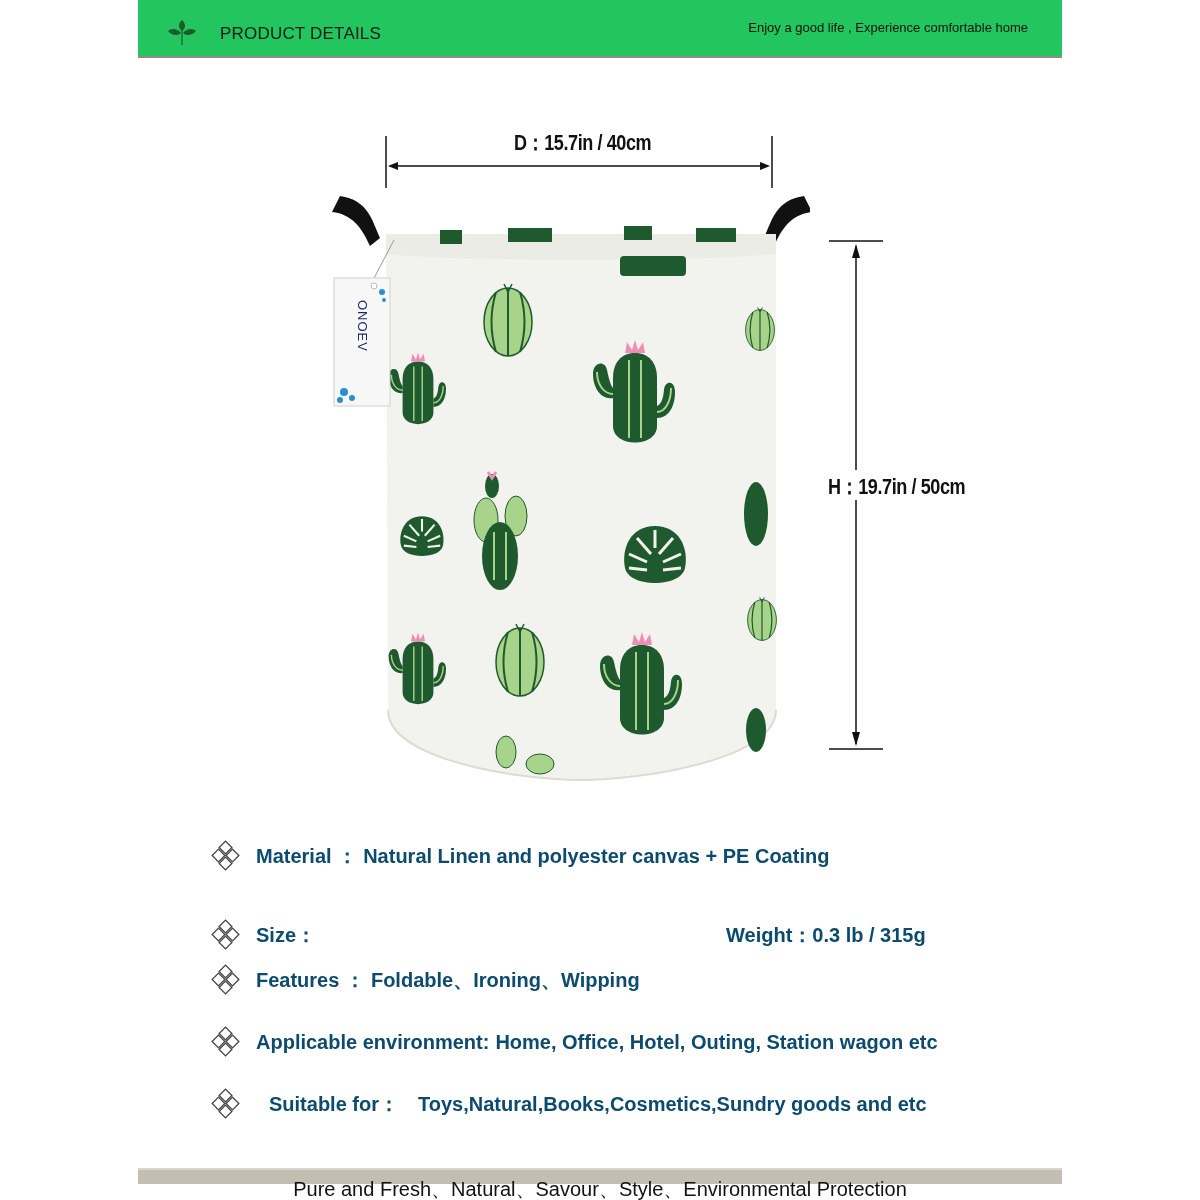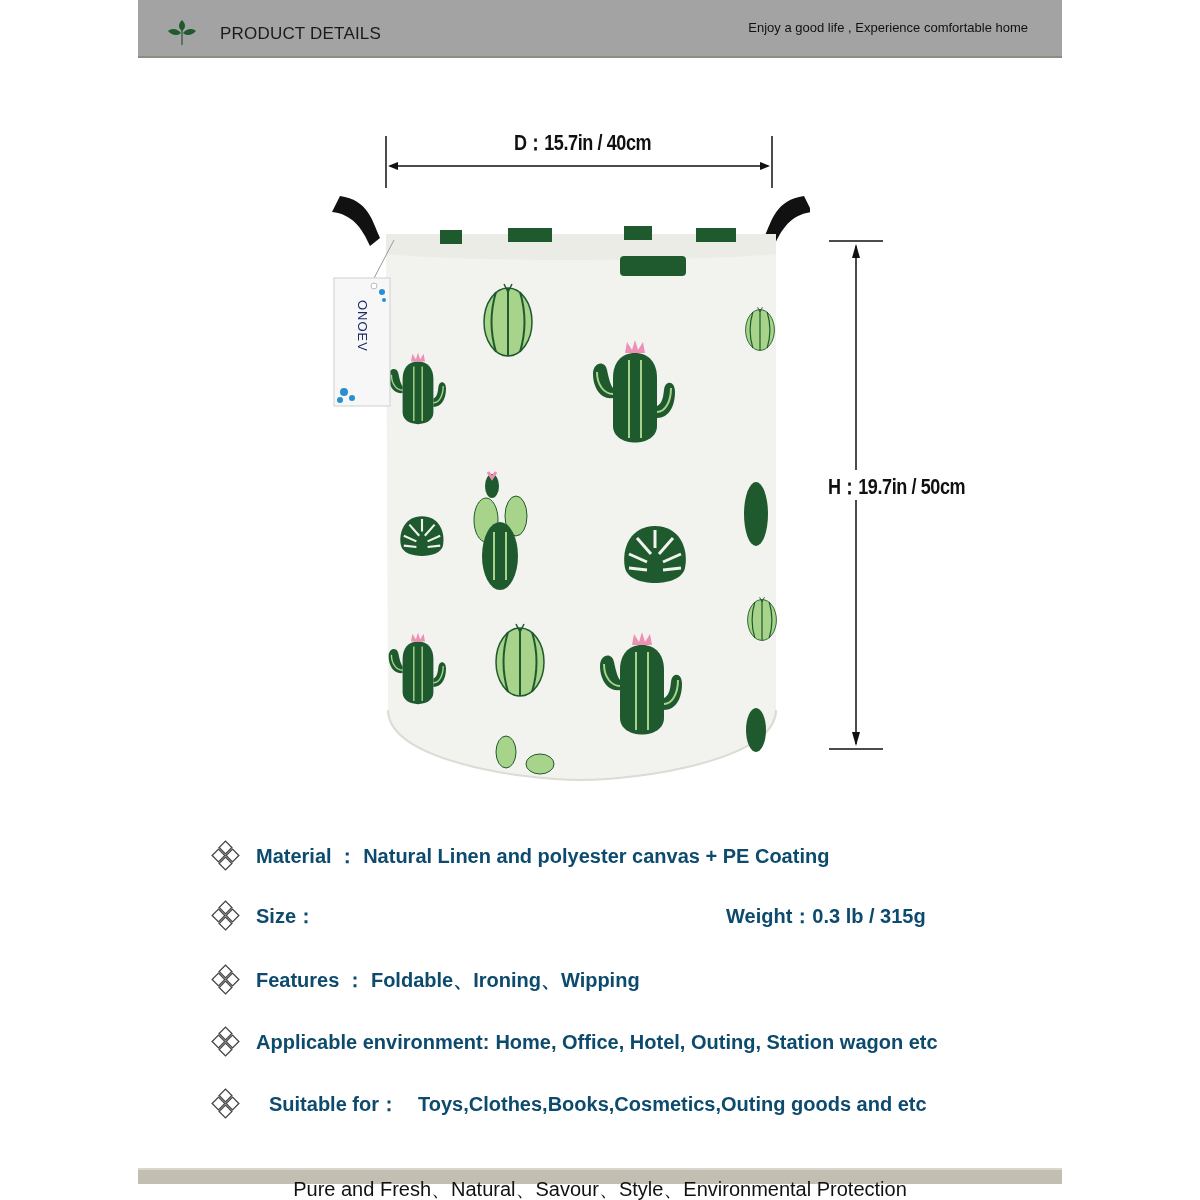--- a/index.html
+++ b/index.html
@@ -1,21 +1,21 @@
 <!DOCTYPE html>
 <html><head>
   <meta charset="utf-8">
   <style>
     * { margin: 0; padding: 0; box-sizing: border-box; }
     html, body { width: 1200px; height: 1200px; background: #ffffff; overflow: hidden; }
     body { position: relative; font-family: "Liberation Sans", sans-serif; color: #111; }
 
     .top-bar {
       position: absolute; left: 138px; top: 0; width: 924px; height: 58px;
-      background: #a3a3a3; border-bottom: 2px solid #8f8c82;
+      background: #22c55e; border-bottom: 2px solid #8f8c82;
     }
     .top-bar .leaf { position: absolute; left: 28px; top: 18px; width: 32px; height: 28px; }
     .top-bar .title {
       position: absolute; left: 82px; top: 24px; font-size: 17px; color: #1a1a1a;
       letter-spacing: 0.2px;
     }
     .top-bar .slogan {
       position: absolute; right: 34px; top: 20px; font-size: 13px; color: #111;
     }
 
@@ -160,21 +160,21 @@
         <rect x="11" y="3" width="9" height="9" transform="rotate(45 15.5 7.5)"></rect>
         <rect x="4" y="11" width="9" height="9" transform="rotate(45 8.5 15.5)"></rect>
         <rect x="18" y="11" width="9" height="9" transform="rotate(45 22.5 15.5)"></rect>
         <rect x="11" y="19" width="9" height="9" transform="rotate(45 15.5 23.5)"></rect>
       </g>
     </svg>
     <span class="label">Material ：</span>
     <span class="value">Natural Linen and polyester canvas + PE Coating</span>
   </div>
 
-  <div class="feature-row" style="top:60px;">
+  <div class="feature-row" style="top:79px;">
     <svg class="bullet" viewBox="0 0 32 32">
       <g fill="none" stroke="#444" stroke-width="1.3">
         <rect x="11" y="3" width="9" height="9" transform="rotate(45 15.5 7.5)"></rect>
         <rect x="4" y="11" width="9" height="9" transform="rotate(45 8.5 15.5)"></rect>
         <rect x="18" y="11" width="9" height="9" transform="rotate(45 22.5 15.5)"></rect>
         <rect x="11" y="19" width="9" height="9" transform="rotate(45 15.5 23.5)"></rect>
       </g>
     </svg>
     <span class="label">Size：</span>
     <span class="extra">Weight：0.3 lb / 315g</span>
@@ -209,19 +209,19 @@
   <div class="feature-row" style="top:248px;gap:13px;">
     <svg class="bullet" viewBox="0 0 32 32">
       <g fill="none" stroke="#444" stroke-width="1.3">
         <rect x="11" y="3" width="9" height="9" transform="rotate(45 15.5 7.5)"></rect>
         <rect x="4" y="11" width="9" height="9" transform="rotate(45 8.5 15.5)"></rect>
         <rect x="18" y="11" width="9" height="9" transform="rotate(45 22.5 15.5)"></rect>
         <rect x="11" y="19" width="9" height="9" transform="rotate(45 15.5 23.5)"></rect>
       </g>
     </svg>
     <span class="label">Suitable for：</span>
-    <span class="value">Toys,Clothes,Books,Cosmetics,Outing goods and etc</span>
+    <span class="value">Toys,Natural,Books,Cosmetics,Sundry goods and etc</span>
   </div>
 </div>
 
 <div class="bottom-bar">
   <div class="text">Pure and Fresh、Natural、Savour、Style、Environmental Protection</div>
 </div>
 
 </body></html>

